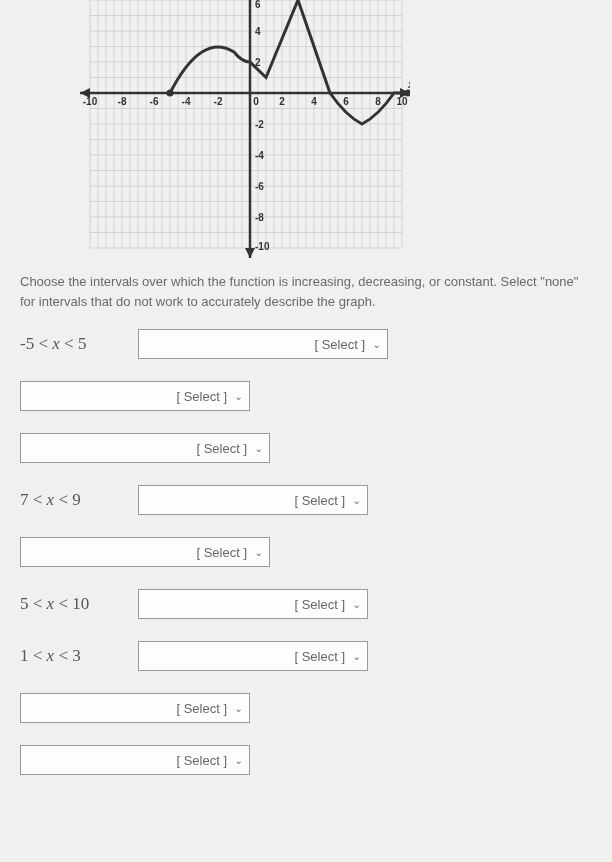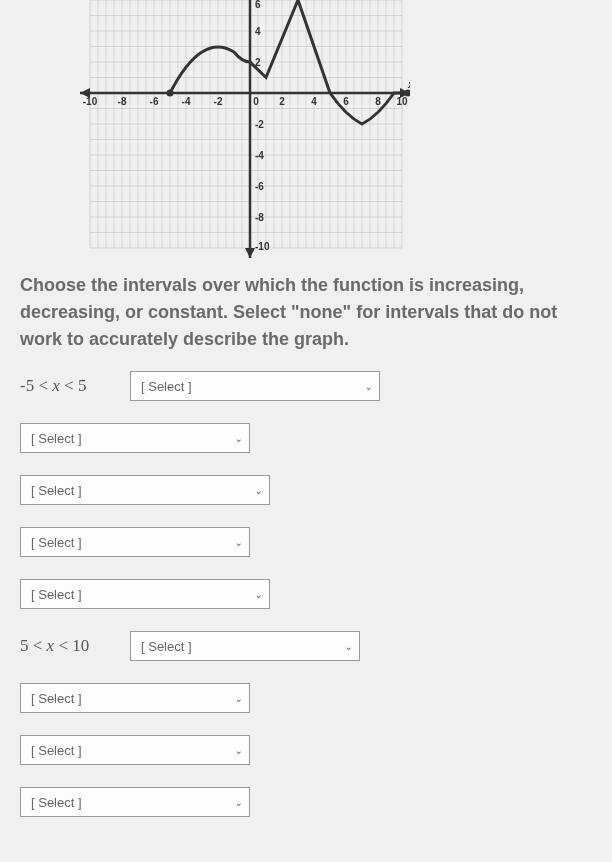--- a/index.html
+++ b/index.html
@@ -17,50 +17,51 @@
     padding: 0 20px 20px 20px;
   }
   .graph-wrap {
     margin-left: 50px;
     margin-top: 0;
   }
   .graph {
     display: block;
   }
   .instructions {
-    font-size: 18px;
+    font-size: 13px;
     color: #6a6a68;
     margin: 12px 0 18px 0;
     line-height: 1.5;
-    font-weight: bold;
   }
   .row {
     display: flex;
     align-items: center;
     margin-bottom: 22px;
+    gap: 8px;
   }
   .interval {
     font-family: "Times New Roman", serif;
     font-size: 17px;
     color: #555;
     white-space: nowrap;
     min-width: 110px;
   }
   .interval .x { font-style: italic; }
   .select {
     border: 1px solid #9a9a98;
     background: #fdfdfb;
     height: 30px;
     padding: 0 22px 0 10px;
     font-size: 13px;
     color: #666;
     position: relative;
     display: flex;
     align-items: center;
     cursor: pointer;
+    justify-content: flex-end;
   }
   .select.w1 { width: 250px; }
   .select.w2 { width: 230px; }
   .chev {
     position: absolute;
     right: 6px;
     top: 50%;
     transform: translateY(-50%);
     font-size: 10px;
     color: #666;
@@ -205,39 +206,41 @@
           <span class="chev">⌄</span>
         </div>
       </div>
       <div class="row">
         <div class="select w1">
           <span>[ Select ]</span>
           <span class="chev">⌄</span>
         </div>
       </div>
       <div class="row">
+        <div class="interval"><span>7</span> &lt; <span class="x">x</span> &lt; <span>9</span></div>
         <div class="select w2">
           <span>[ Select ]</span>
           <span class="chev">⌄</span>
         </div>
       </div>
       <div class="row">
         <div class="select w1">
           <span>[ Select ]</span>
           <span class="chev">⌄</span>
         </div>
       </div>
       <div class="row">
         <div class="interval"><span>5</span> &lt; <span class="x">x</span> &lt; <span>10</span></div>
         <div class="select w2">
           <span>[ Select ]</span>
           <span class="chev">⌄</span>
         </div>
       </div>
       <div class="row">
+        <div class="interval"><span>1</span> &lt; <span class="x">x</span> &lt; <span>3</span></div>
         <div class="select w2">
           <span>[ Select ]</span>
           <span class="chev">⌄</span>
         </div>
       </div>
       <div class="row">
         <div class="select w2">
           <span>[ Select ]</span>
           <span class="chev">⌄</span>
         </div>

